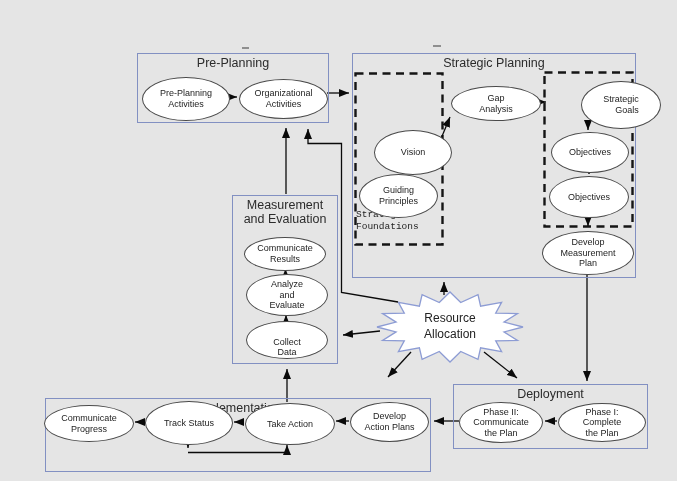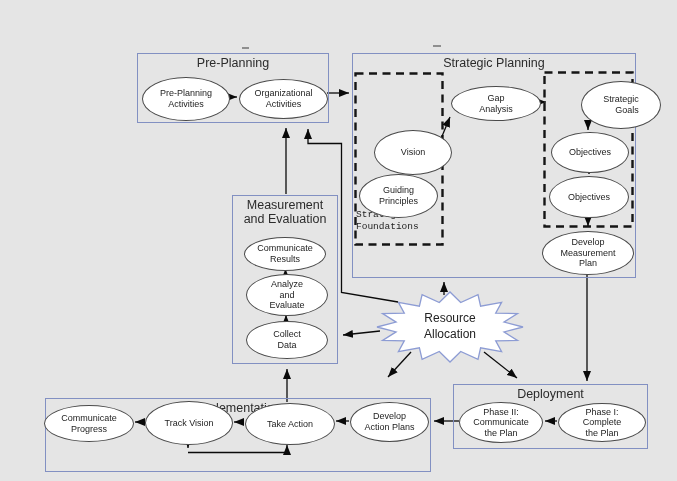--- a/index.html
+++ b/index.html
@@ -33,21 +33,21 @@
   #n-mission{left:361px;top:84px;width:76px;height:43px;}
   #n-vision {left:374px;top:130px;width:76px;height:43px;}
   #n-gp     {left:359px;top:174px;width:77px;height:42px;}
   #n-ga     {left:451px;top:86px;width:88px;height:33px;}
   #n-sg     {left:581px;top:81px;width:78px;height:46px;text-align:right;}
   #n-str    {left:551px;top:132px;width:76px;height:39px;}
   #n-obj    {left:549px;top:176px;width:78px;height:40px;}
   #n-dmp    {left:542px;top:231px;width:90px;height:42px;}
   #n-cr     {left:244px;top:237px;width:80px;height:32px;}
   #n-ae     {left:246px;top:274px;width:80px;height:40px;}
-  #n-cd     {left:246px;top:321px;width:80px;height:36px;}
+  #n-cd     {left:246px;top:321px;width:80px;height:36px;align-items:flex-end;}
   #n-cp     {left:44px;top:405px;width:88px;height:35px;}
   #n-ts     {left:145px;top:401px;width:86px;height:42px;}
   #n-ta     {left:245px;top:403px;width:88px;height:40px;}
   #n-dap    {left:350px;top:402px;width:77px;height:38px;}
   #n-p2     {left:459px;top:402px;width:82px;height:39px;}
   #n-p1     {left:558px;top:403px;width:86px;height:37px;}
 
   #lbl-sf{left:356px;top:209px;width:86px;}
 
   .arr{stroke:#0a0a0a;stroke-width:1.3;fill:none;}
@@ -162,21 +162,21 @@
     </div>
   <div class="node" id="n-cd">
     <span class="nl">Collect
 Data</span>
     </div>
   <div class="node" id="n-cp">
     <span class="nl">Communicate
 Progress</span>
     </div>
   <div class="node" id="n-ts">
-    <span class="nl">Track Vision</span>
+    <span class="nl">Track Status</span>
     </div>
   <div class="node" id="n-ta">
     <span class="nl">Take Action</span>
     </div>
   <div class="node" id="n-dap">
     <span class="nl">Develop
 Action Plans</span>
     </div>
   <div class="node" id="n-p2">
     <span class="nl">Phase II:

